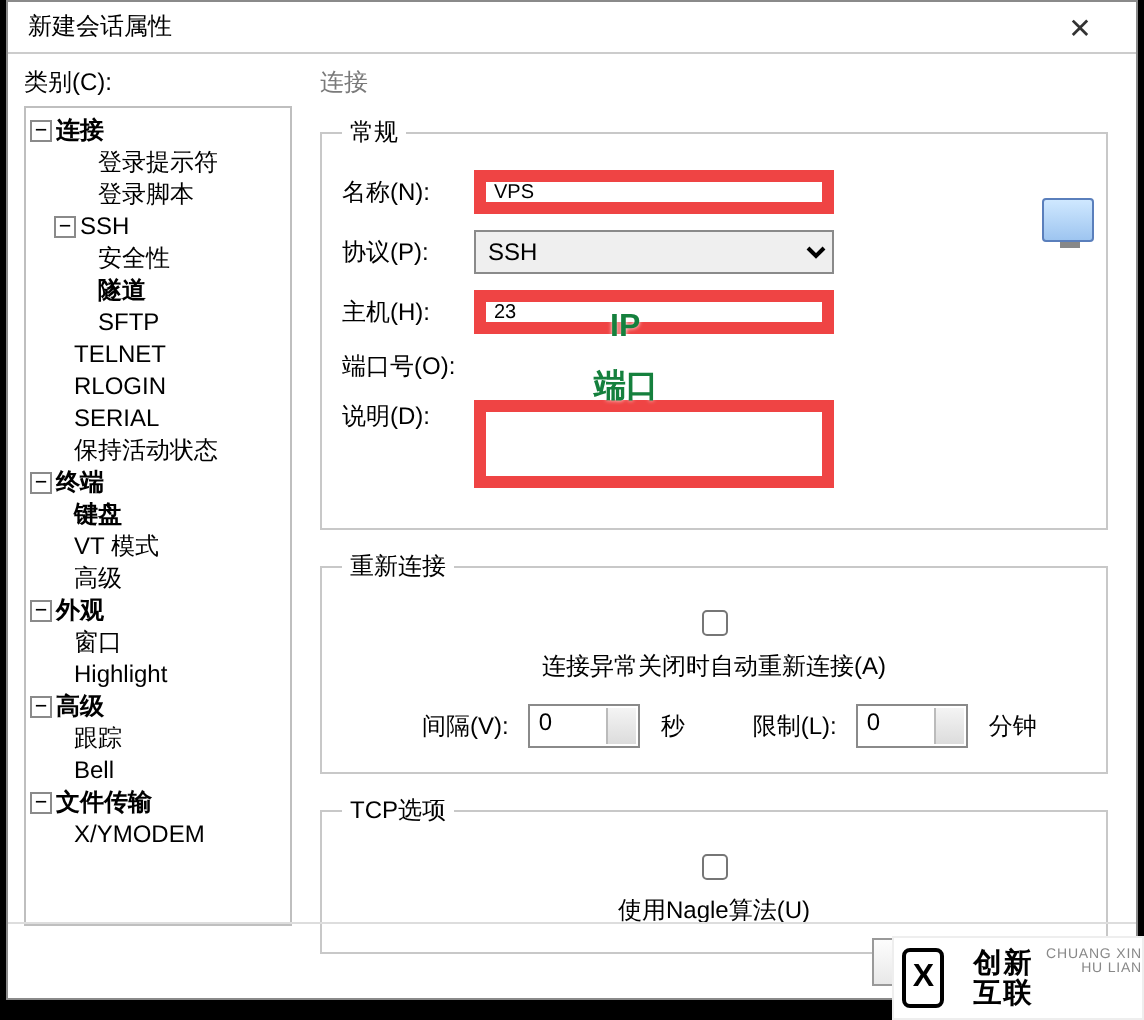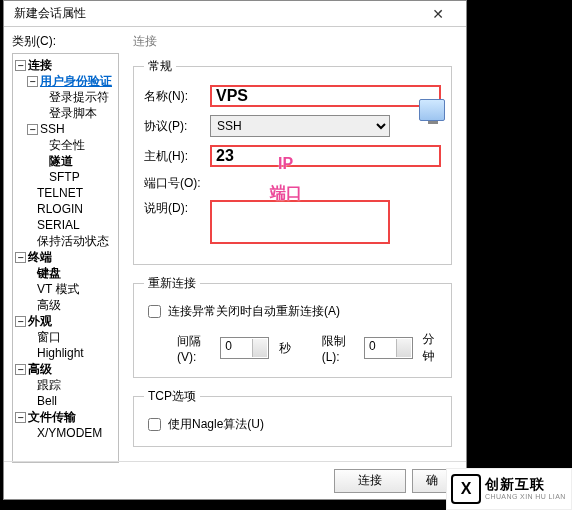--- a/index.html
+++ b/index.html
@@ -9,21 +9,21 @@
     font-size: 12px;
     background: #000;
     width: 572px;
     height: 510px;
     position: relative;
     overflow: hidden;
   }
   .dialog {
     position: absolute;
     left: 3px; top: 0;
-    width: 464px; height: 500px;
+    width: 566px; height: 500px;
     background: #fff;
     border: 1px solid #8a8a8a;
   }
   .titlebar {
     height: 26px;
     border-bottom: 1px solid #ccc;
     display: flex;
     align-items: center;
     padding: 0 10px;
     background: #fff;
@@ -81,45 +81,44 @@
   .form-row {
     display: flex;
     align-items: center;
     margin-bottom: 8px;
   }
   .form-row:last-child { margin-bottom: 0; }
   .form-label { width: 66px; color: #000000; }
   .form-input {
     flex: 0 0 180px;
     height: 22px;
-    border: 2px solid #ef4444;
+    border: 6px solid #ef4444;
     padding: 1px 4px;
-    font-size: 16px;
+    font-size: 10px;
     font-family: inherit;
-    font-weight: bold;
   }
   .form-select {
     flex: 0 0 180px;
     height: 22px;
     border: 1px solid #8a8a8a;
     padding: 0 2px;
     font-size: 12px;
     font-family: inherit;
     background: #efefef;
   }
   .num-input {
     flex: 0 0 88px;
   }
   textarea.form-input {
     height: 44px;
     resize: none;
   }
   .overlay-red {
     position: absolute;
-    color: #ec4899;
+    color: #15803d;
     font-weight: bold;
     font-size: 16px;
     pointer-events: none;
     text-shadow: 0 0 2px #fff;
   }
   .ov-ip { left: 144px; top: 80px; }
   .ov-port { left: 136px; top: 108px; }
   .monitor-icon {
     position: absolute;
     right: 6px; top: 24px;
@@ -128,21 +127,21 @@
     border: 1px solid #5a7fbc;
     border-radius: 2px;
   }
   .monitor-icon::after {
     content:"";
     position:absolute;
     left:8px; bottom:-4px;
     width:10px; height:3px;
     background:#888;
   }
-  .chk-row { display: flex; align-items: center; margin-bottom: 10px; gap: 4px; }
+  .chk-row { display: flex; align-items: center; margin-bottom: 10px; gap: 4px; flex-direction: column; }
   .inline-fields { display: flex; align-items: center; gap: 10px; }
   .spin {
     width: 56px; height: 22px; border: 1px solid #8a8a8a; padding: 1px 18px 1px 4px;
     font-size: 12px; position: relative; background: #fff;
   }
   .spin::after {
     content: "";
     position: absolute; right: 1px; top: 1px; bottom: 1px; width: 14px;
     background: #e8e8e8 linear-gradient(#f4f4f4,#dcdcdc);
     border-left: 1px solid #bbb;
@@ -175,39 +174,38 @@
     border: 1px solid #eee;
     display: flex; align-items: center; gap: 4px;
     padding-left: 4px;
   }
   .wm-logo {
     width: 30px; height: 30px; border: 2px solid #000; border-radius: 4px;
     display: flex; align-items: center; justify-content: center;
     font-weight: bold; font-size: 16px;
     background: #fff;
   }
-  .wm-text { display: flex; flex-direction: column; line-height: 1.1; font-size: 11px;}
+  .wm-text { display: flex; flex-direction: row; line-height: 1.1; font-size: 11px; text-align: right;}
   .wm-ch { font-size: 14px; font-weight: bold; letter-spacing: 1px;}
   .wm-en { font-size: 7px; color: #888; letter-spacing: 0.4px; }
 </style>
 </head>
 <body>
 
 <div class="dialog">
   <div class="titlebar">
     <div class="title">新建会话属性</div>
     <div class="close-btn">✕</div>
   </div>
 
   <div class="body">
     <div class="left-pane">
       <div class="category-label">类别(C):</div>
       <div class="tree">
         <div class="tree-item"><span class="toggle">−</span><span class="tree-label bold">连接</span></div>
-        <div class="tree-item"><span class="ind ind1"></span><span class="toggle">−</span><span class="tree-label bold link">用户身份验证</span></div>
         <div class="tree-item"><span class="ind ind3"></span><span class="tree-label">登录提示符</span></div>
         <div class="tree-item"><span class="ind ind3"></span><span class="tree-label">登录脚本</span></div>
         <div class="tree-item"><span class="ind ind1"></span><span class="toggle">−</span><span class="tree-label">SSH</span></div>
         <div class="tree-item"><span class="ind ind3"></span><span class="tree-label">安全性</span></div>
         <div class="tree-item"><span class="ind ind3"></span><span class="tree-label bold">隧道</span></div>
         <div class="tree-item"><span class="ind ind3"></span><span class="tree-label">SFTP</span></div>
         <div class="tree-item"><span class="ind ind2"></span><span class="tree-label">TELNET</span></div>
         <div class="tree-item"><span class="ind ind2"></span><span class="tree-label">RLOGIN</span></div>
         <div class="tree-item"><span class="ind ind2"></span><span class="tree-label">SERIAL</span></div>
         <div class="tree-item"><span class="ind ind2"></span><span class="tree-label">保持活动状态</span></div>

